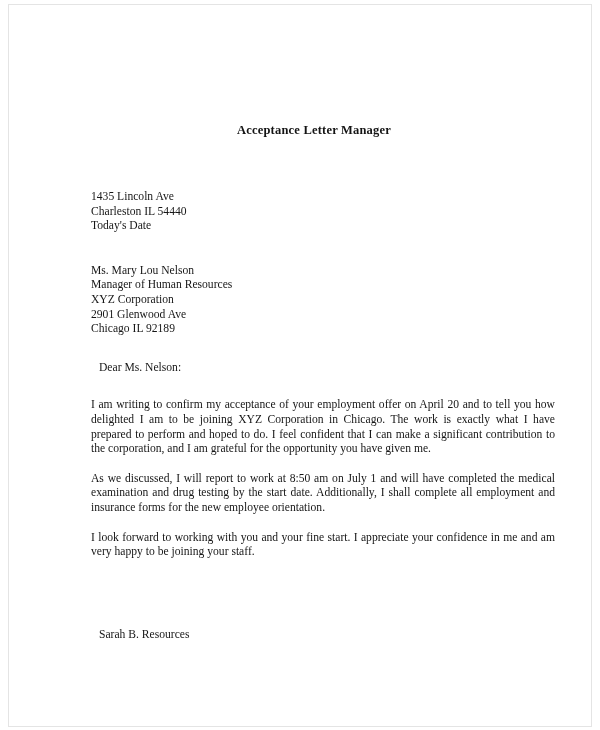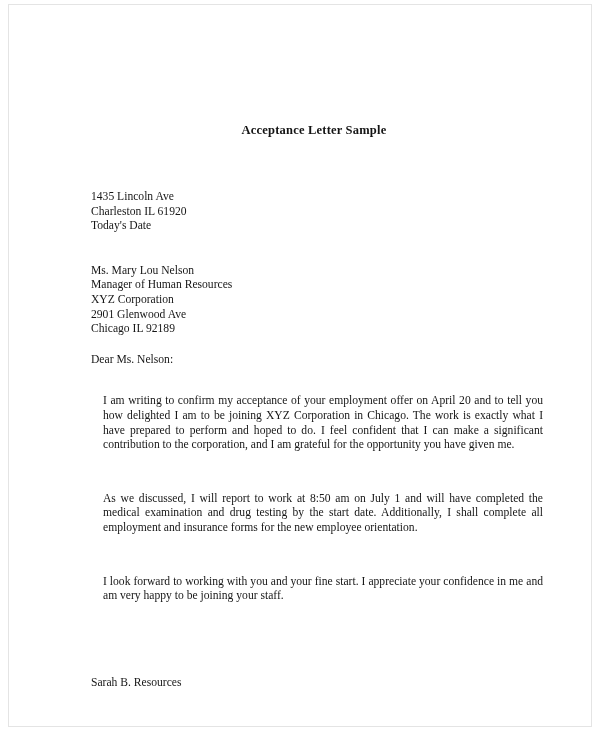--- a/index.html
+++ b/index.html
@@ -54,38 +54,38 @@
 
   .block-gap-sender   { height: 30px; }
   .block-gap-salute   { height: 16px; }
   .block-gap-para     { height: 15px; }
   .block-gap-close    { height: 16px; }
   .block-gap-sign     { height: 44px; }
 
   .para {
     text-align: justify;
     text-justify: inter-word;
-    margin: 12px;
+    margin: 0;
   }
 
   .salutation, .closing, .signature {
-    margin: 0;
+    margin: 8px;
   }
 </style>
 </head>
 <body>
 
 <div class="page">
 
-  <div class="doc-title">Acceptance Letter Sample</div>
+  <div class="doc-title">Acceptance Letter Manager</div>
 
   <div class="letter-body">
 
     <div class="addr-block">1435 Lincoln Ave
-Charleston IL 61920
+Charleston IL 54440
 Today's Date</div>
 
     <div class="block-gap-sender"></div>
 
     <div class="addr-block">Ms. Mary Lou Nelson
 Manager of Human Resources
 XYZ Corporation
 2901 Glenwood Ave
 Chicago IL 92189</div>
 

